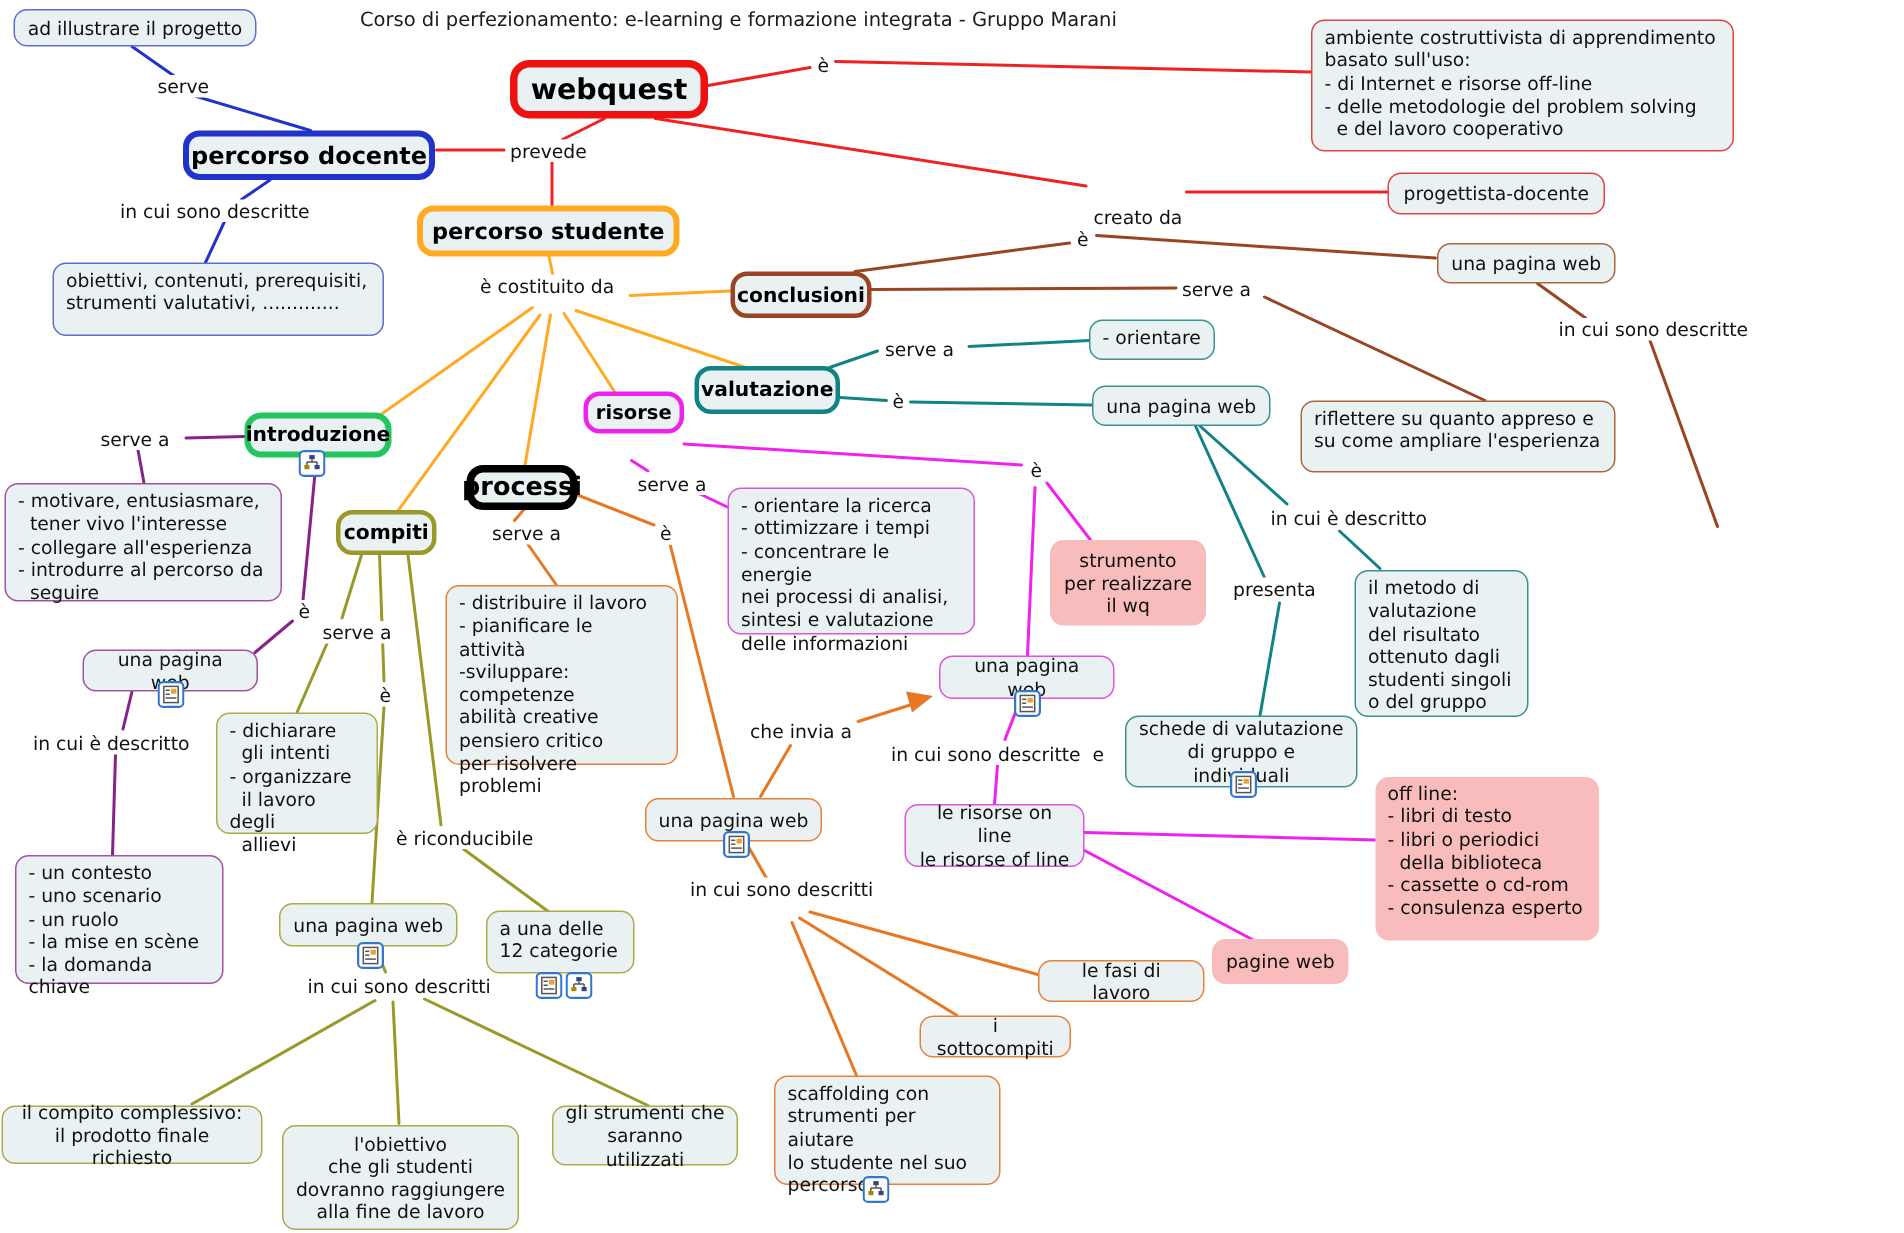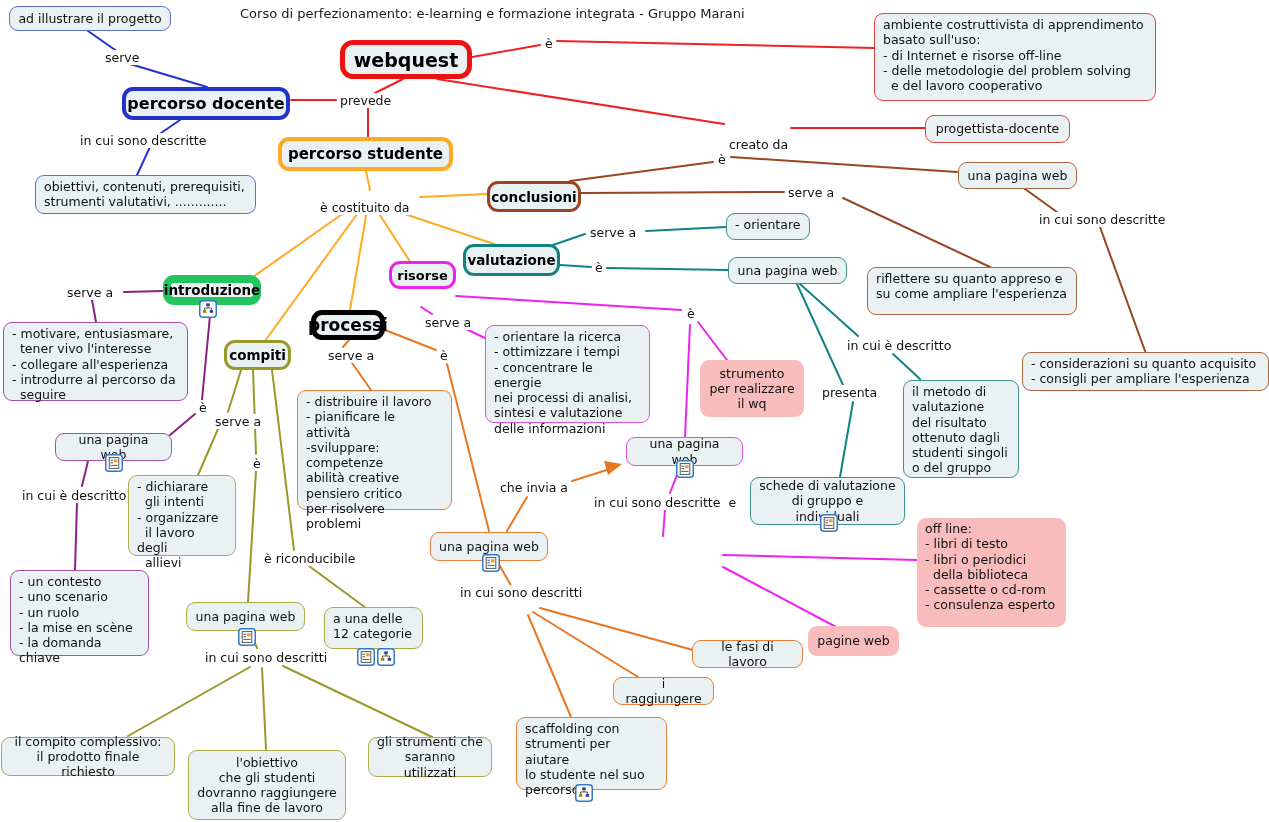--- a/index.html
+++ b/index.html
@@ -20,21 +20,21 @@
   .bd-magenta{border:1.5px solid #dd55dd}
   .bd-olive{border:1.5px solid #abab4a}
   .bd-orangered{border:1.5px solid #e8803a}
   .pink{background:#f9bcbc;border:none}
   .h-red{border:5px solid #ee1111;font-size:19px;border-radius:13px}
   .h-blue{border:4px solid #2233cc;font-size:16px}
   .h-orange{border:4px solid #ffaa22;font-size:15px}
   .h-brown{border:3px solid #994422;font-size:13.5px}
   .h-teal{border:3px solid #118383;font-size:13.5px}
   .h-magenta{border:3px solid #ee22ee;font-size:13px}
-  .h-purple{border:8px solid #22c55e;font-size:13.5px}
+  .h-purple{border:4px solid #22c55e;font-size:13.5px}
   .h-olive{border:3px solid #99992a;font-size:13.5px}
   .h-orangered{border:5px solid #000000;font-size:17px}
   .elabel{position:absolute;background:#fff;padding:0 2px;font-size:12.5px;color:#111;white-space:pre;z-index:3;}
   .icon{position:absolute;z-index:4;}
 </style>
 </head>
 <body>
 
 <div id="map">
 
@@ -159,33 +159,31 @@
   <div class="hub h-blue" style="left:122px;top:87px;width:168px;height:33px">percorso docente</div>
   <div class="hub h-orange" style="left:278px;top:137px;width:175px;height:34px">percorso studente</div>
   <div class="hub h-brown" style="left:487px;top:181px;width:94px;height:31px">conclusioni</div>
   <div class="hub h-teal" style="left:463px;top:244px;width:97px;height:32px">valutazione</div>
   <div class="hub h-magenta" style="left:389px;top:261px;width:67px;height:28px">risorse</div>
   <div class="hub h-purple" style="left:163px;top:275px;width:98px;height:30px">introduzione</div>
   <div class="hub h-olive" style="left:224px;top:340px;width:67px;height:30px">compiti</div>
   <div class="hub h-orangered" style="left:311px;top:310px;width:74px;height:30px">processi</div>
 
   <div class="box c bd-blue" style="left:9px;top:6px;width:162px;height:25px">ad illustrare il progetto</div>
-  <div class="box bd-blue" style="left:35px;top:175px;width:221px;height:39px">obiettivi, contenuti, prerequisiti,
+  <div class="box bd-blue" style="left:35px;top:175px;width:221px;height:49px">obiettivi, contenuti, prerequisiti,
 strumenti valutativi, .............</div>
   <div class="box bd-red" style="left:874px;top:13px;width:282px;height:88px">ambiente costruttivista di apprendimento
 basato sull'uso:
 - di Internet e risorse off-line
 - delle metodologie del problem solving
   e del lavoro cooperativo</div>
   <div class="box c bd-red" style="left:925px;top:115px;width:145px;height:28px">progettista-docente</div>
   <div class="box c bd-brown" style="left:958px;top:162px;width:119px;height:27px">una pagina web</div>
   <div class="box bd-brown" style="left:867px;top:267px;width:210px;height:48px">riflettere su quanto appreso e
 su come ampliare l'esperienza</div>
-  <div class="box bd-brown" style="left:1022px;top:352px;width:247px;height:39px">- considerazioni su quanto acquisito
-- consigli per ampliare l'esperienza</div>
   <div class="box bd-teal" style="left:726px;top:213px;width:84px;height:27px">- orientare</div>
   <div class="box c bd-teal" style="left:728px;top:257px;width:119px;height:27px">una pagina web</div>
   <div class="box bd-teal" style="left:903px;top:380px;width:116px;height:98px">il metodo di
 valutazione
 del risultato
 ottenuto dagli
 studenti singoli
 o del gruppo</div>
   <div class="box c bd-teal" style="left:750px;top:477px;width:155px;height:48px">schede di valutazione
 di gruppo e individuali</div>
@@ -203,62 +201,64 @@
   <div class="box bd-magenta" style="left:485px;top:325px;width:165px;height:98px">- orientare la ricerca
 - ottimizzare i tempi
 - concentrare le energie
 nei processi di analisi,
 sintesi e valutazione
 delle informazioni</div>
   <div class="box c pink" style="left:700px;top:360px;width:104px;height:57px">strumento
 per realizzare
 il wq</div>
   <div class="box c bd-magenta" style="left:626px;top:437px;width:117px;height:29px">una pagina web</div>
+  <div class="box c bd-magenta" style="left:603px;top:536px;width:120px;height:42px">le risorse on line
+le risorse of line</div>
   <div class="box c pink" style="left:808px;top:626px;width:91px;height:30px">pagine web</div>
   <div class="box pink" style="left:917px;top:518px;width:149px;height:109px">off line:
 - libri di testo
 - libri o periodici
   della biblioteca
 - cassette o cd-rom
 - consulenza esperto</div>
   <div class="box bd-orangered" style="left:297px;top:390px;width:155px;height:120px">- distribuire il lavoro
 - pianificare le attività
 -sviluppare:
 competenze
 abilità creative
 pensiero critico
 per risolvere problemi</div>
-  <div class="box bd-olive" style="left:128px;top:475px;width:108px;height:81px">- dichiarare
+  <div class="box bd-olive" style="left:144px;top:475px;width:108px;height:81px">- dichiarare
   gli intenti
 - organizzare
   il lavoro degli
   allievi</div>
   <div class="box c bd-orangered" style="left:430px;top:532px;width:118px;height:29px">una pagina web</div>
   <div class="box c bd-olive" style="left:186px;top:602px;width:119px;height:29px">una pagina web</div>
   <div class="box bd-olive" style="left:324px;top:607px;width:99px;height:42px">a una delle
 12 categorie</div>
   <div class="box c bd-orangered" style="left:692px;top:640px;width:111px;height:28px">le fasi di lavoro</div>
-  <div class="box c bd-orangered" style="left:613px;top:677px;width:101px;height:28px">i raggiungere</div>
+  <div class="box c bd-orangered" style="left:613px;top:677px;width:101px;height:28px">i sottocompiti</div>
   <div class="box bd-orangered" style="left:516px;top:717px;width:151px;height:73px">scaffolding con
 strumenti per aiutare
 lo studente nel suo
 percorso</div>
   <div class="box c bd-olive" style="left:1px;top:737px;width:174px;height:39px">il compito complessivo:
 il prodotto finale richiesto</div>
   <div class="box c bd-olive" style="left:188px;top:750px;width:158px;height:70px">l'obiettivo
 che gli studenti
 dovranno raggiungere
 alla fine de lavoro</div>
   <div class="box c bd-olive" style="left:368px;top:737px;width:124px;height:40px">gli strumenti che
 saranno utilizzati</div>
 
   <div class="elabel" style="left:103px;top:50px">serve</div>
   <div class="elabel" style="left:78px;top:133px">in cui sono descritte</div>
   <div class="elabel" style="left:338px;top:93px">prevede</div>
-  <div class="elabel" style="left:318px;top:200px">è costituito da</div>
+  <div class="elabel" style="left:318px;top:183px">è costituito da</div>
   <div class="elabel" style="left:543px;top:36px">è</div>
   <div class="elabel" style="left:727px;top:137px">creato da</div>
   <div class="elabel" style="left:716px;top:152px">è</div>
   <div class="elabel" style="left:786px;top:185px">serve a</div>
   <div class="elabel" style="left:1037px;top:212px">in cui sono descritte</div>
   <div class="elabel" style="left:588px;top:225px">serve a</div>
   <div class="elabel" style="left:593px;top:260px">è</div>
   <div class="elabel" style="left:845px;top:338px">in cui è descritto</div>
   <div class="elabel" style="left:820px;top:385px">presenta</div>
   <div class="elabel" style="left:423px;top:315px">serve a</div>

